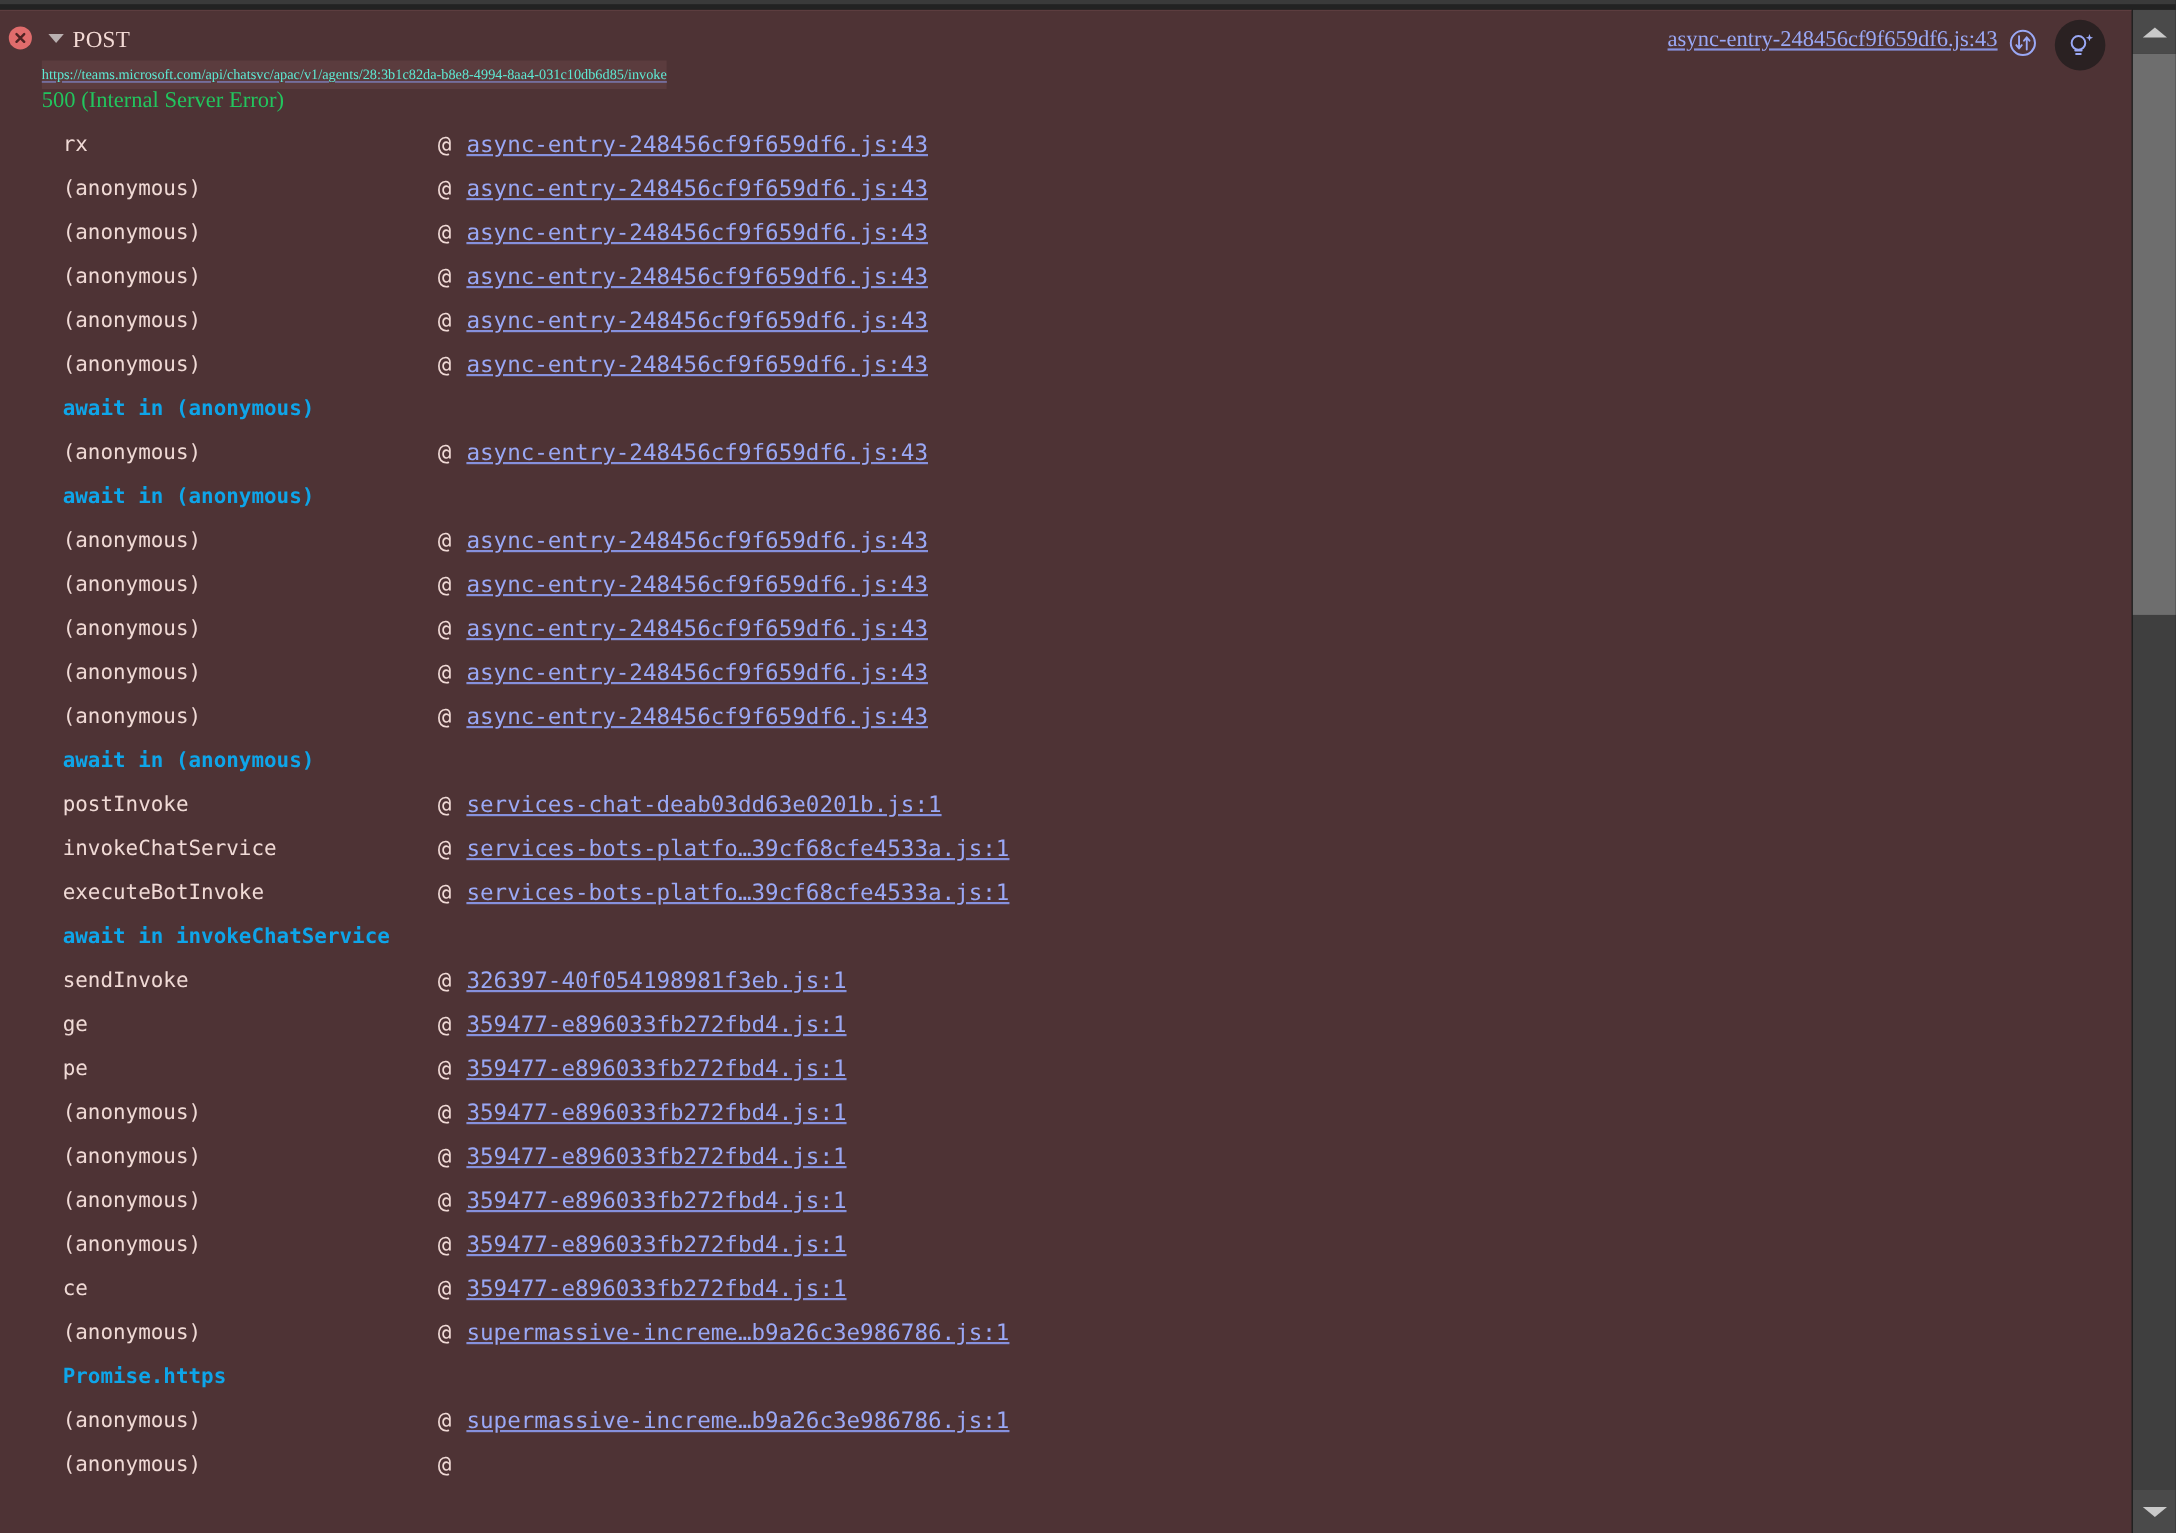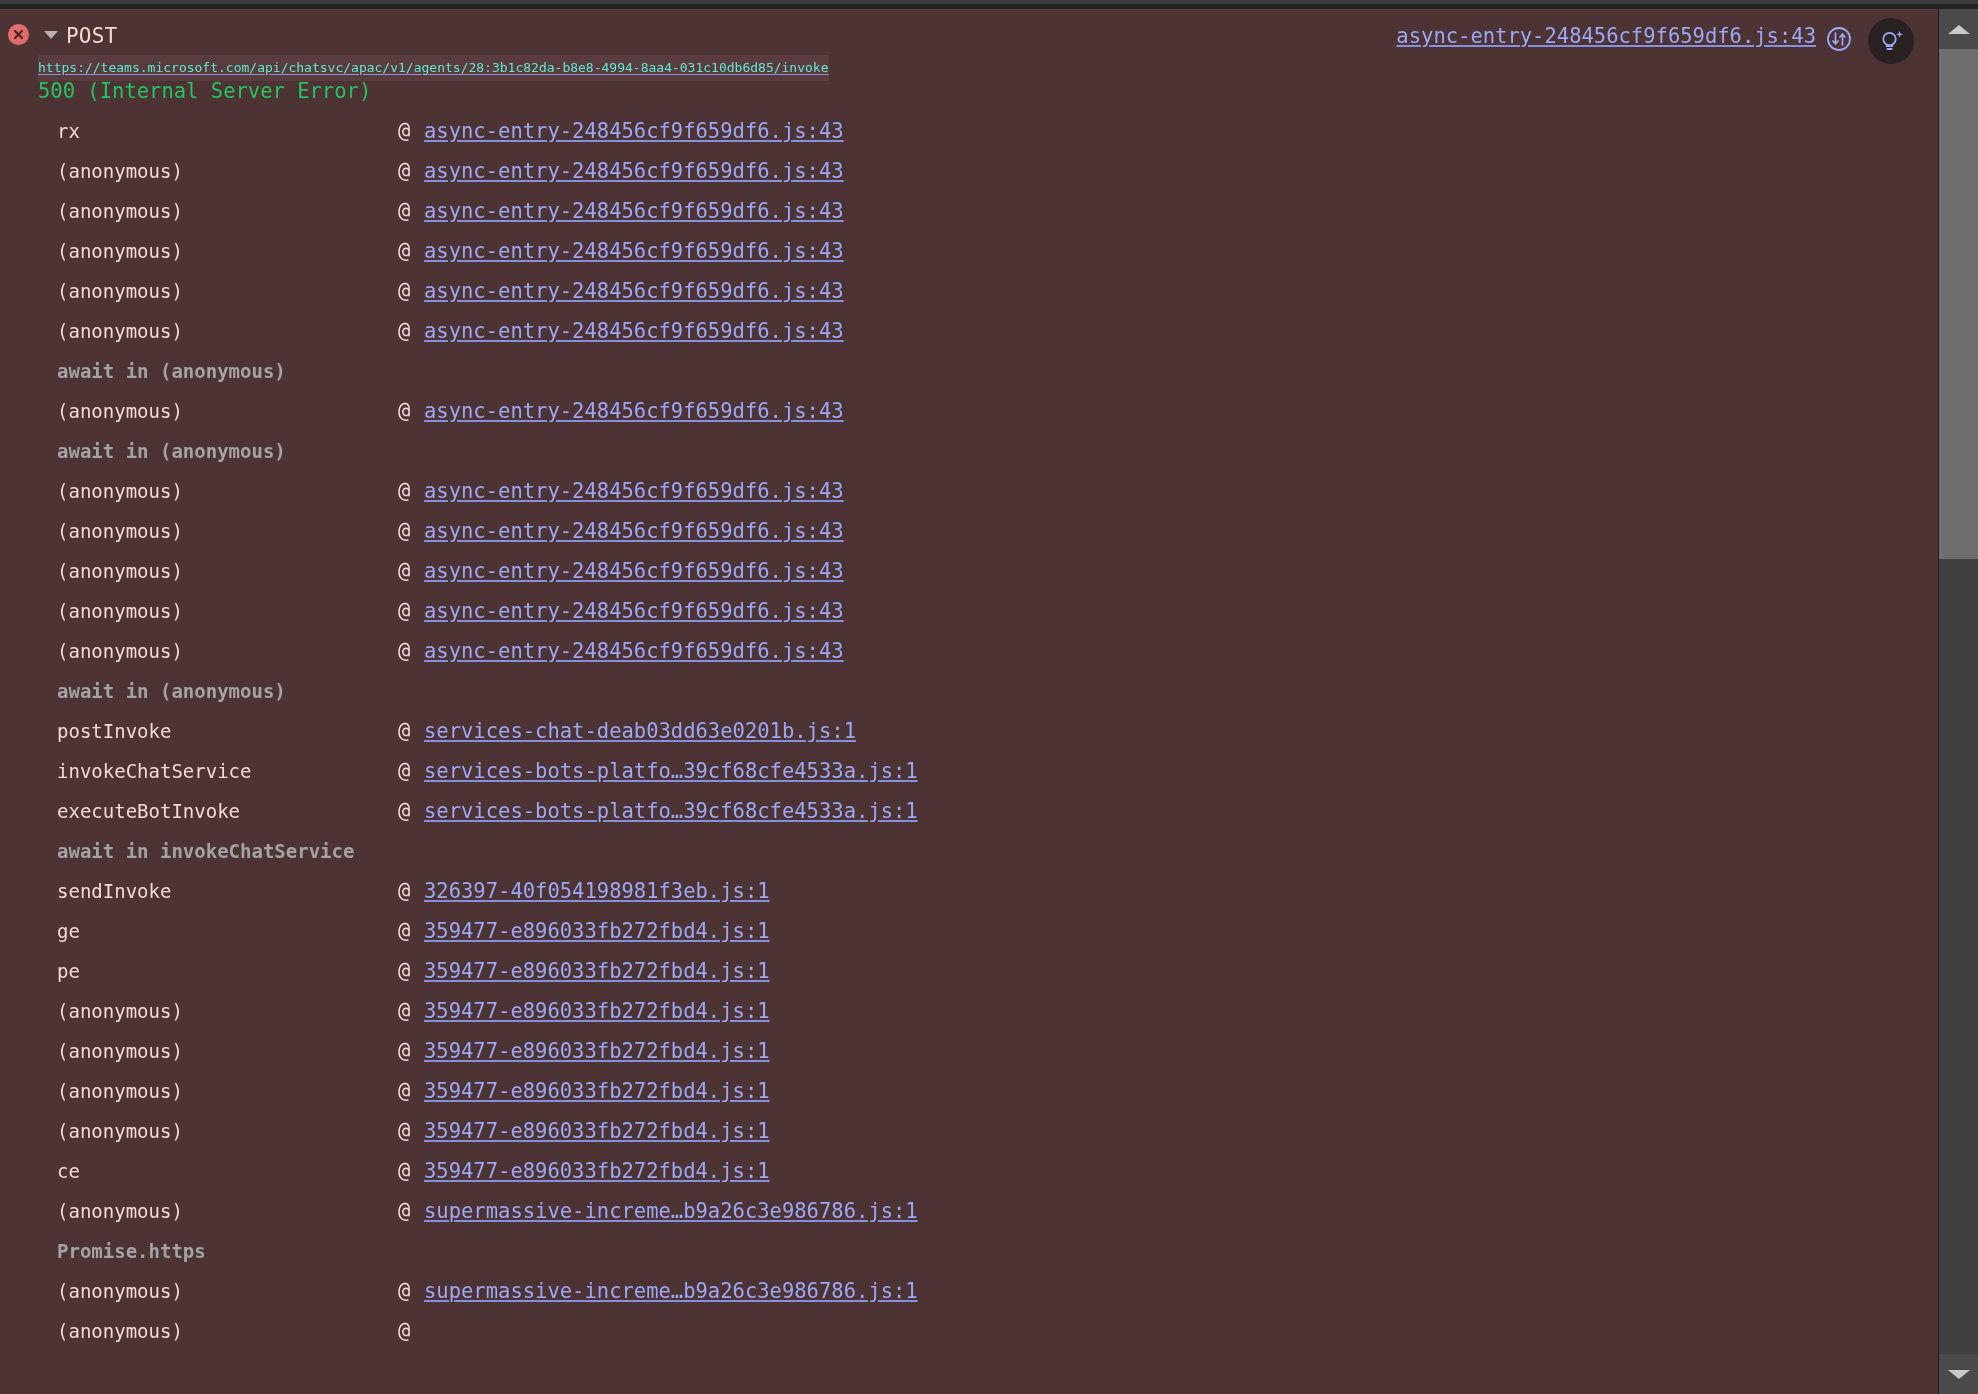--- a/index.html
+++ b/index.html
@@ -47,20 +47,21 @@
     background: #4e3335;
     border-top: 1px solid #5c3d3f;
     overflow: hidden;
   }
 
   
   .msg-header {
     position: relative;
     padding: 6px 0 0 0;
     height: 72px;
+    font-family: Liberation Serif, serif;
   }
 
   .error-badge {
     position: absolute;
     left: 8px;
     top: 14px;
     width: 21px;
     height: 21px;
     border-radius: 50%;
     background: #e06c6c;
@@ -171,21 +172,21 @@
     position: absolute;
     left: 57px;
     top: 0;
     font-size: 19px;
     color: #f0dad6;
   }
 
   .stack-row.async .fn-name {
     left: 57px;
     font-weight: bold;
-    color: #a3a3a3;
+    color: #0ea5e9;
   }
 
   .at-sym {
     position: absolute;
     left: 398px;
     top: 0;
     font-size: 20.5px;
     color: #f0dad6;
   }
 

